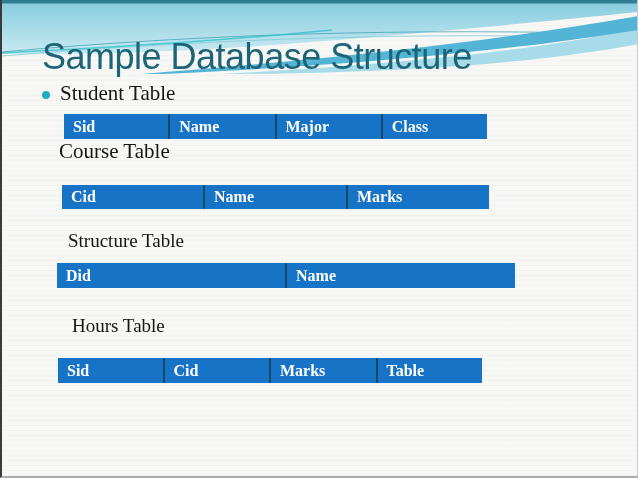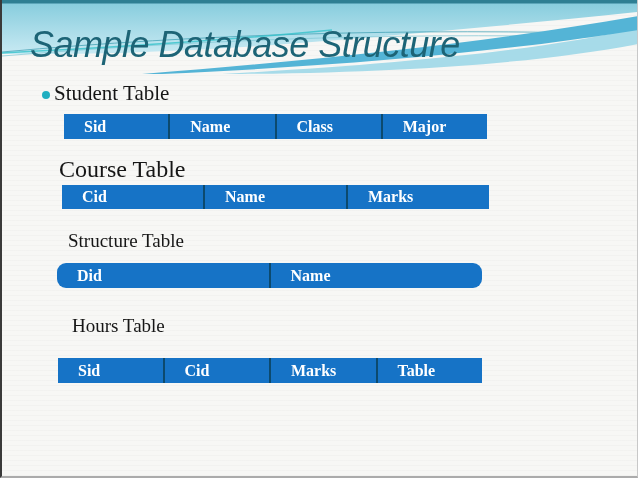--- a/index.html
+++ b/index.html
@@ -11,51 +11,51 @@
       repeating-linear-gradient(180deg, rgba(0,0,0,0.018) 0 1px, rgba(255,255,255,0) 1px 5px),
       #F7F7F5;
     border-left:2px solid #3A3A3A;
     border-right:1px solid #C8C8C8;
     border-bottom:2px solid #ABABAB;
     overflow:hidden;
     font-family:"Liberation Serif", serif;
   }
   .banner{position:absolute;top:0;left:0;width:636px;height:74px;display:block;}
   .slide-title{
-    position:absolute;left:24px;top:20px;margin:4px;
+    position:absolute;left:24px;top:20px;margin:16px;
     font-family:"Liberation Sans", sans-serif;
     font-size:36px;font-weight:400;letter-spacing:-0.5px;
-    color:#1D6476;line-height:1.15;white-space:nowrap;font-style:italic;
+    color:#1D6476;line-height:1.15;white-space:nowrap;
   }
   .tbl-label{
     position:absolute;margin:0;
     color:#161616;line-height:1.1;white-space:nowrap;
   }
-  .lbl-1{left:40px;top:82px;font-size:21px;display:flex;align-items:center;gap:4px;justify-content:flex-end;}
+  .lbl-1{left:40px;top:82px;font-size:21px;display:flex;align-items:center;gap:10px;justify-content:flex-end;}
   .bullet{
     width:8px;height:8px;border-radius:50%;
     background:#1FAEC0;flex:0 0 auto;margin-top:2px;
   }
-  .lbl-2{left:57px;top:156px;font-size:24px;}
+  .lbl-2{left:57px;top:140px;font-size:21px;}
   .lbl-3{left:66px;top:231px;font-size:19px;}
   .lbl-4{left:70px;top:316px;font-size:19px;}
   .thead{
     position:absolute;display:flex;
     background:#1673C6;
   }
   .thead .cell{
     flex:1 1 0;
     color:#FFFFFF;font-weight:700;font-size:16px;
-    padding-left:20px;display:flex;align-items:center;
+    padding-left:9px;display:flex;align-items:center;
     overflow:hidden;white-space:nowrap;
   }
   .thead .cell + .cell{border-left:2px solid #0c4a6e;}
   .t-1{left:62px;top:114px;width:423px;height:25px;}
   .t-2{left:60px;top:185px;width:427px;height:24px;}
-  .t-3{left:55px;top:263px;width:425px;height:25px;border-radius:9px;}
+  .t-3{left:55px;top:263px;width:458px;height:25px;}
   .t-4{left:56px;top:358px;width:424px;height:25px;}
 </style>
 </head>
 <body>
 
 <div class="slide">
 
   <svg class="banner" viewBox="0 0 636 74" preserveAspectRatio="none" aria-hidden="true">
     <defs>
       <linearGradient id="bg1" x1="0" y1="0" x2="0" y2="1">
@@ -79,22 +79,22 @@
 
   <h1 class="slide-title">Sample Database Structure</h1>
 
   <div class="tbl-label lbl-1">
     <span class="bullet"></span>
     <span>Student Table</span>
   </div>
   <div class="thead t-1">
     <div class="cell">Sid</div>
     <div class="cell">Name</div>
+    <div class="cell">Major</div>
     <div class="cell">Class</div>
-    <div class="cell">Major</div>
   </div>
 
   <div class="tbl-label lbl-2">Course Table</div>
   <div class="thead t-2">
     <div class="cell">Cid</div>
     <div class="cell">Name</div>
     <div class="cell">Marks</div>
   </div>
 
   <div class="tbl-label lbl-3">Structure Table</div>

